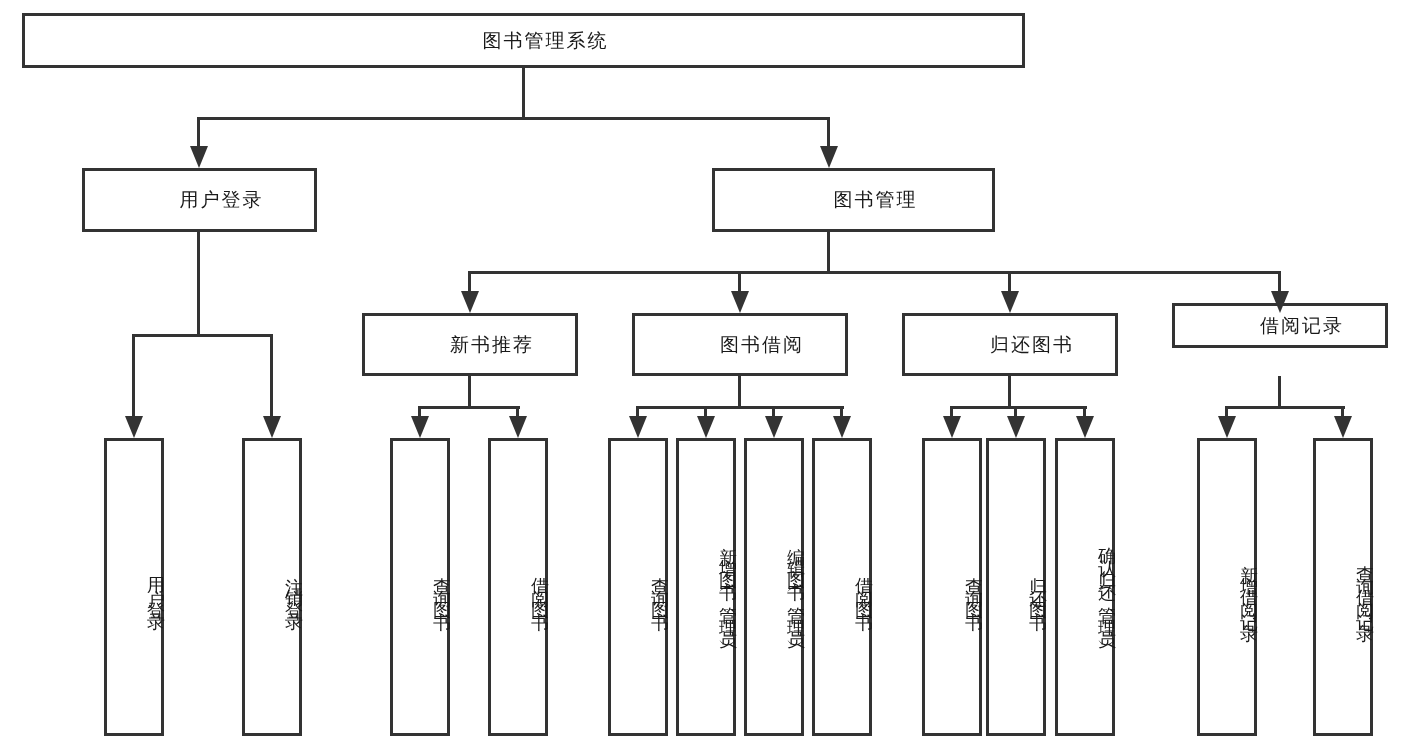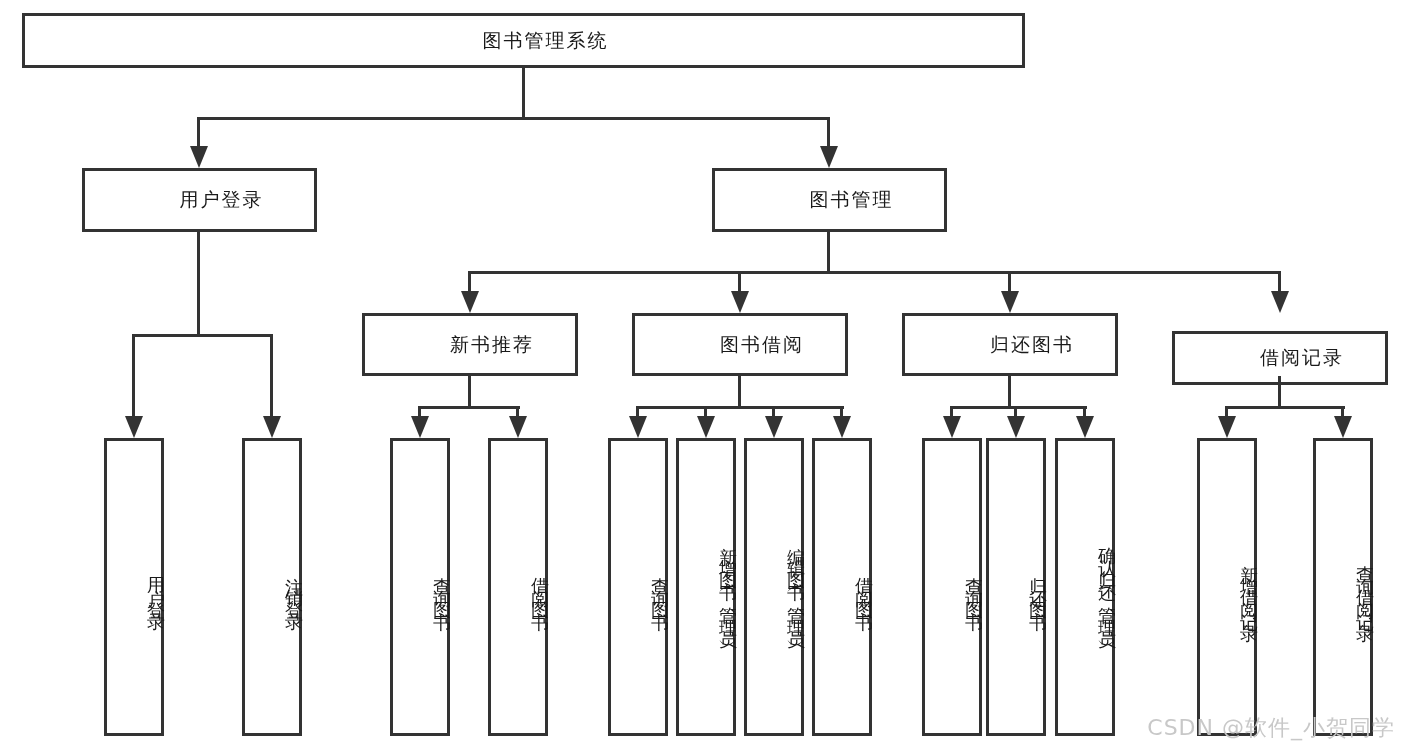--- a/index.html
+++ b/index.html
@@ -31,40 +31,39 @@
   }
   .watermark{
     position:absolute; right:10px; bottom:4px; z-index:5;
     font-size:22px; color:var(--watermark); letter-spacing:1px;
   }
 </style>
 </head>
 <body>
 
 <div class="stage">
-  <div class="watermark">CSDN @软件_小贺同学</div>
 <div class="node" style="left: 22px; top: 13px; width: 1003px; height: 55px;">
       <span>图书管理系统</span>
     </div>
     <div class="node" style="left: 82px; top: 168px; width: 235px; height: 64px;">
       <span>用户登录</span>
     </div>
-    <div class="node" style="left: 712px; top: 168px; width: 235px; height: 64px;">
+    <div class="node" style="left: 712px; top: 168px; width: 283px; height: 64px;">
       <span>图书管理</span>
     </div>
     <div class="node" style="left: 632px; top: 313px; width: 216px; height: 63px;">
       <span>图书借阅</span>
     </div>
     <div class="node" style="left: 362px; top: 313px; width: 216px; height: 63px;">
       <span>新书推荐</span>
     </div>
     <div class="node" style="left: 902px; top: 313px; width: 216px; height: 63px;">
       <span>归还图书</span>
     </div>
-    <div class="node" style="left: 1172px; top: 331px; width: 216px; height: 54px;">
+    <div class="node" style="left: 1172px; top: 303px; width: 216px; height: 45px;">
       <span>借阅记录</span>
     </div>
     <div class="node vertical" style="left: 104px; top: 438px; width: 60px; height: 298px;">
       <span>用户登录</span>
     </div>
     <div class="node vertical" style="left: 242px; top: 438px; width: 60px; height: 298px;">
       <span>注销登录</span>
     </div>
     <div class="node vertical" style="left: 390px; top: 438px; width: 60px; height: 298px;">
       <span>查询图书</span>

